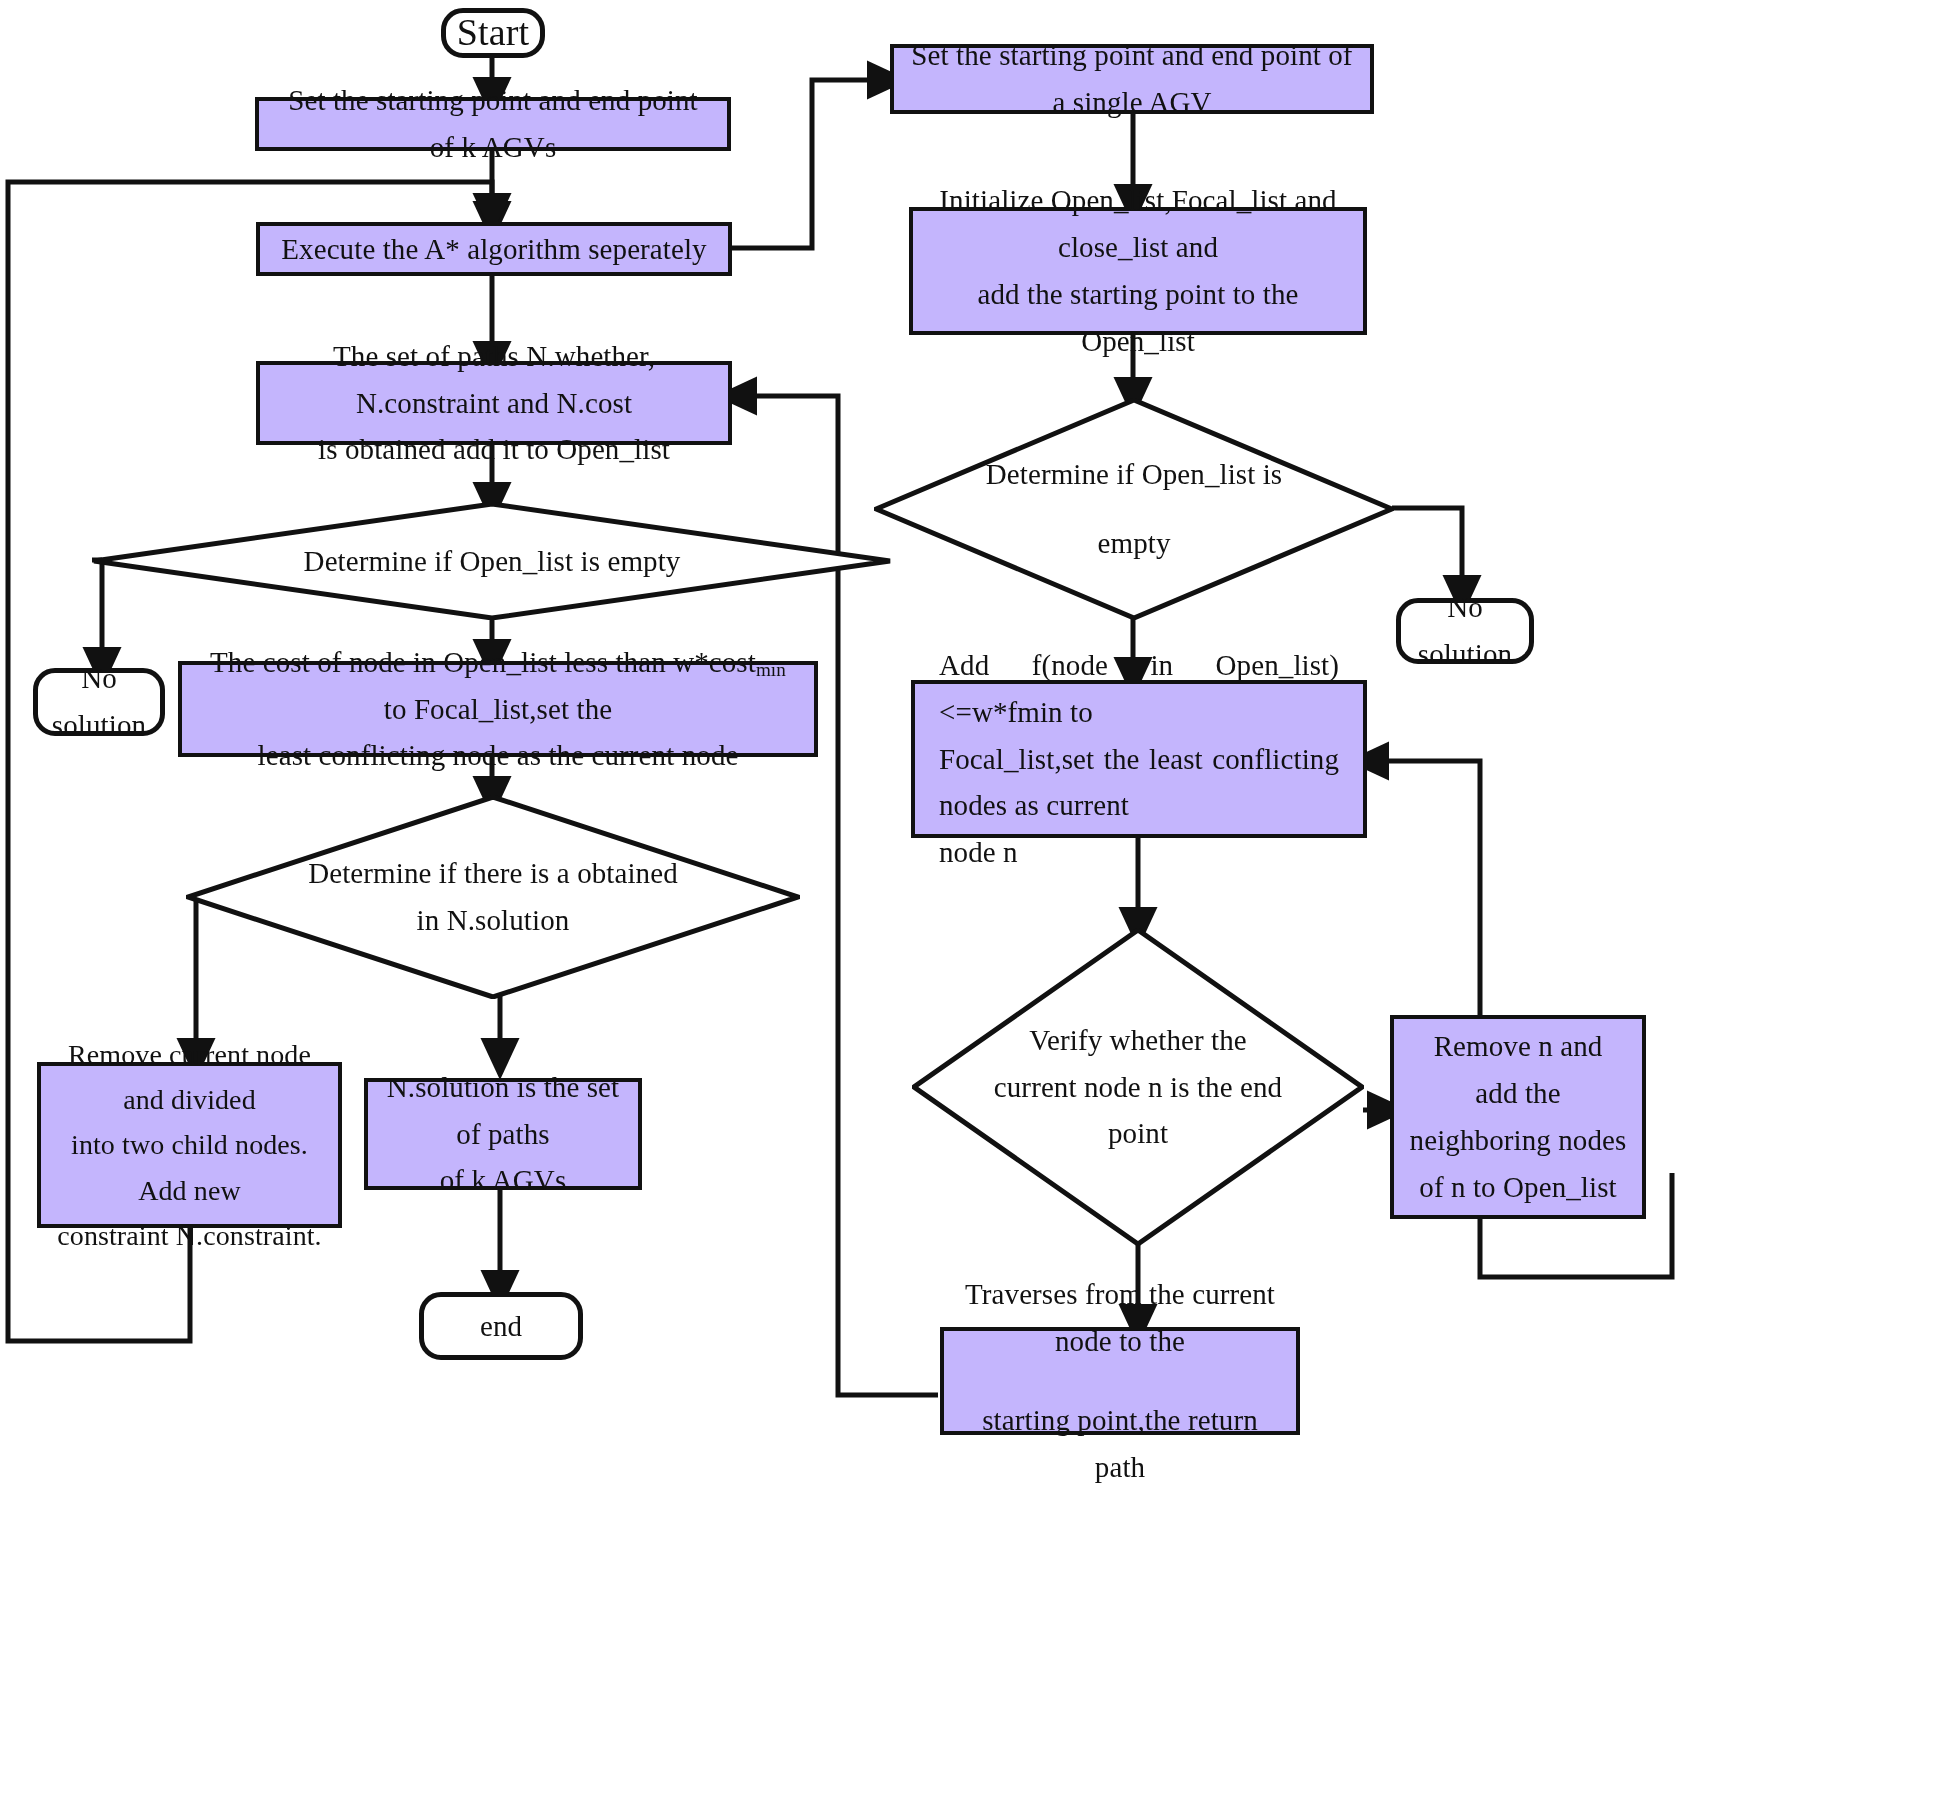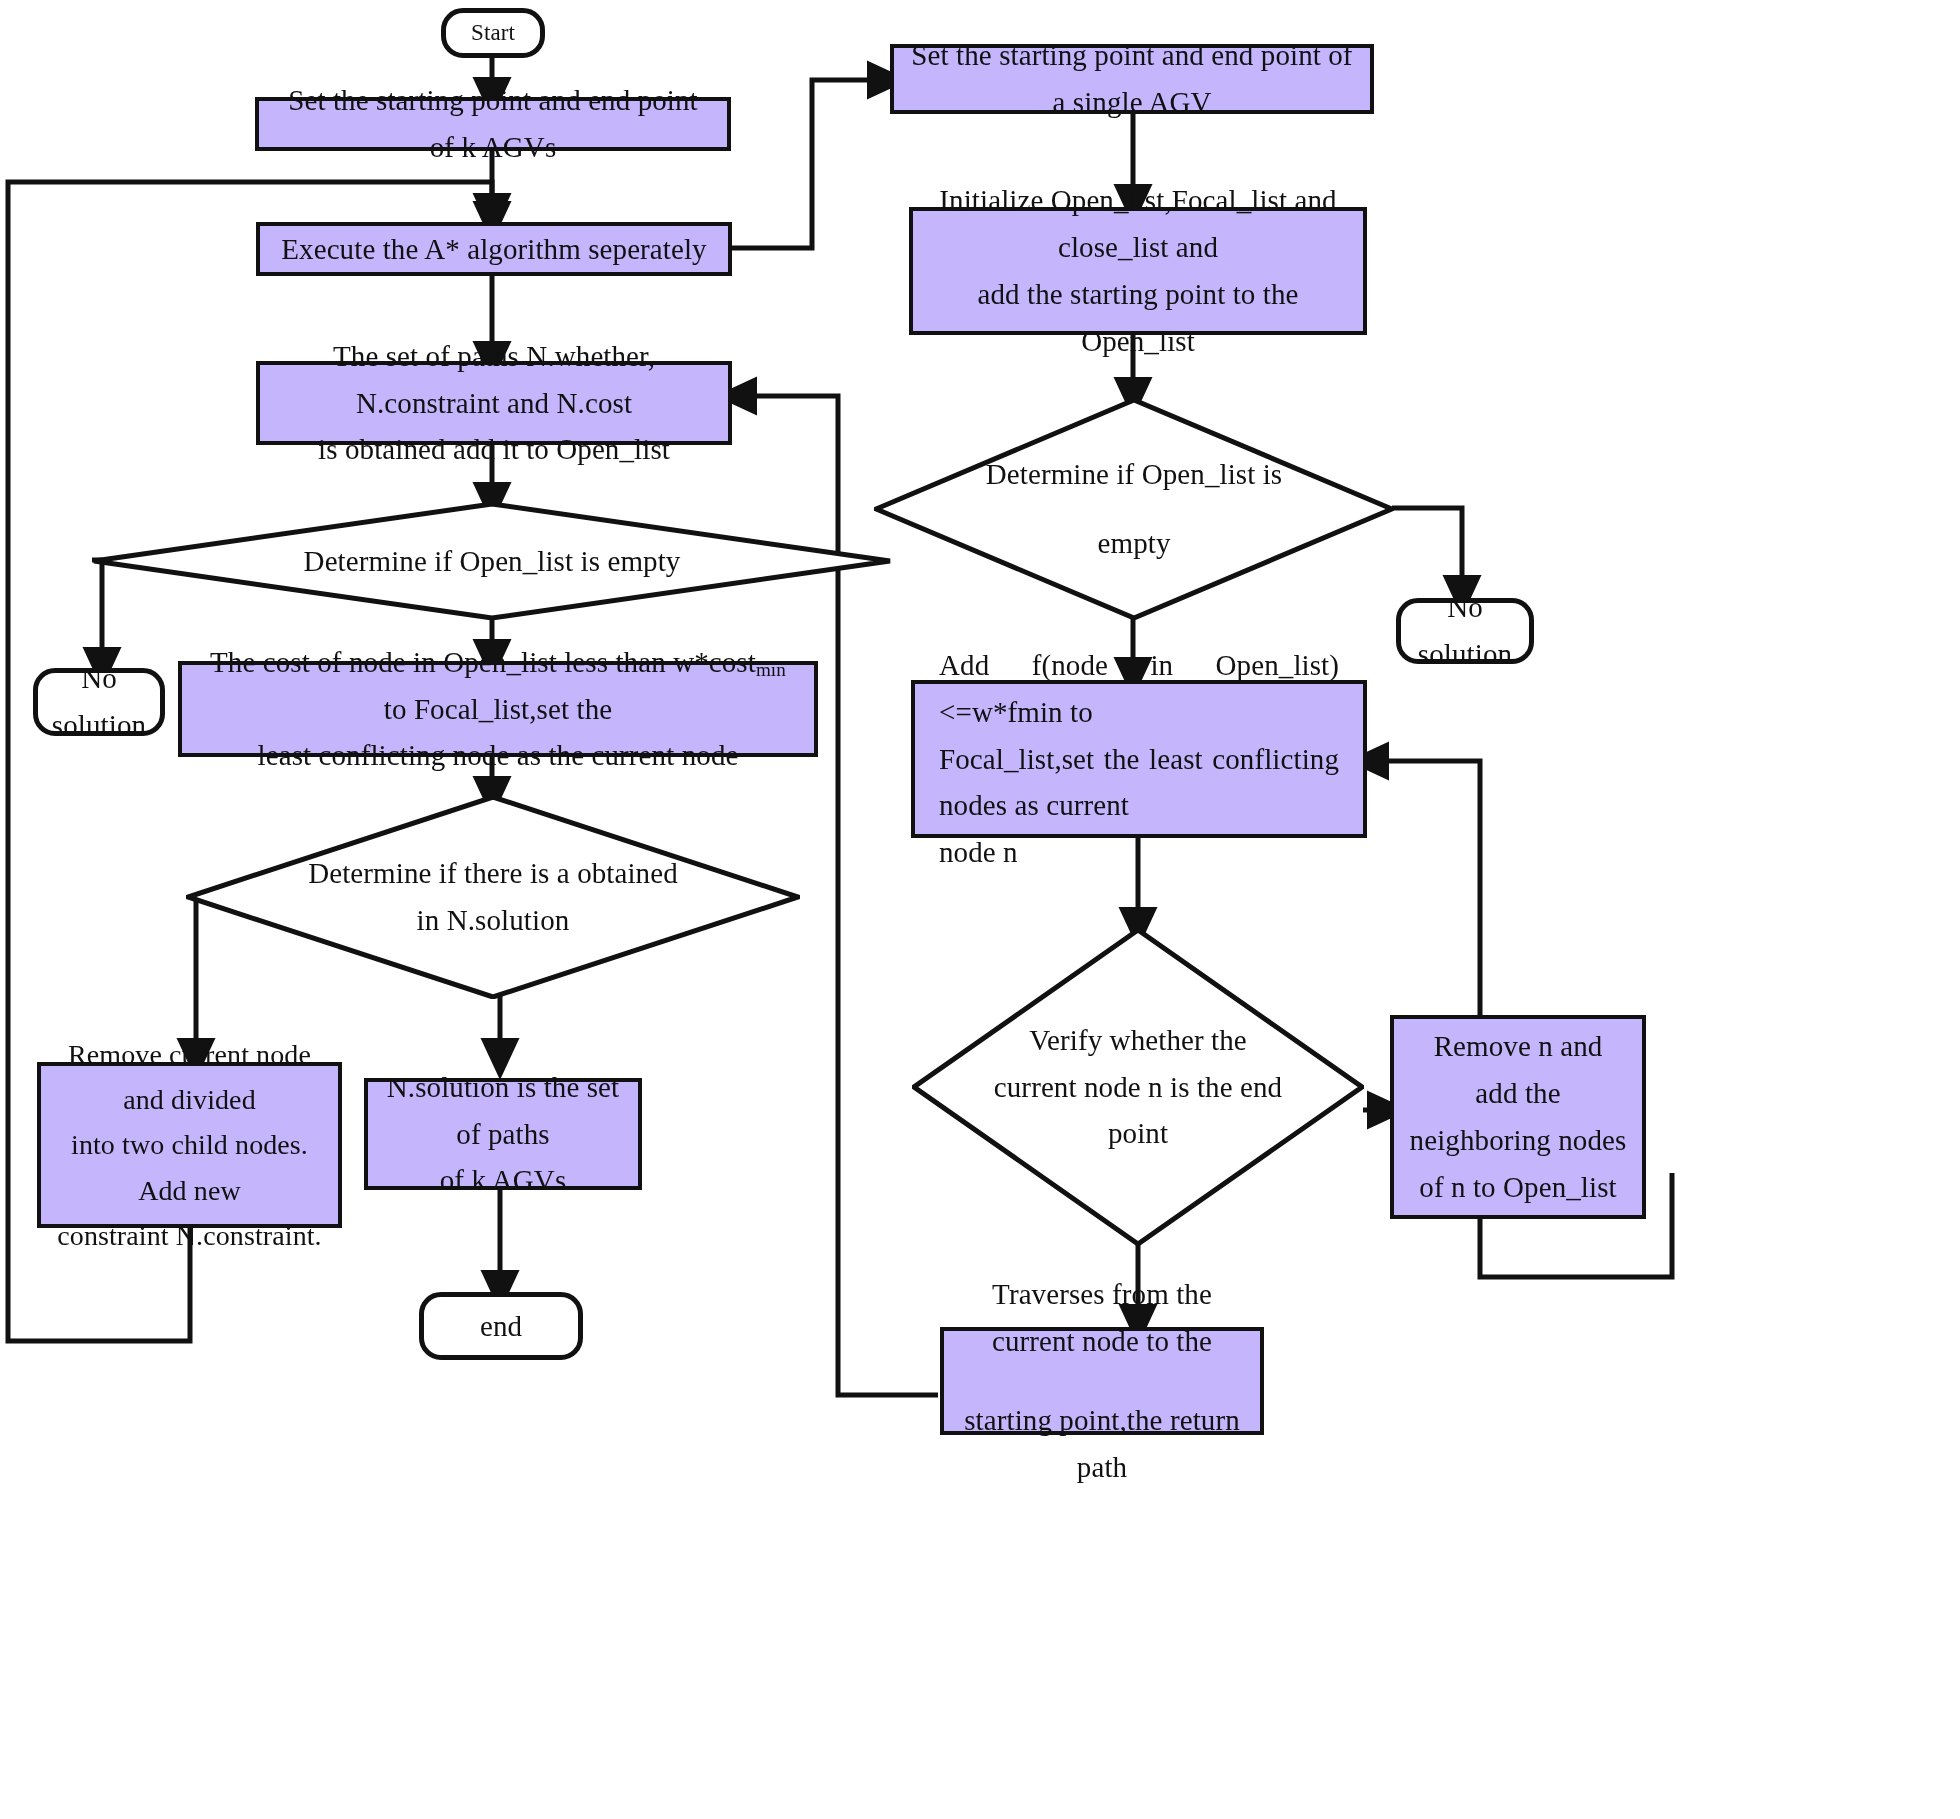--- a/index.html
+++ b/index.html
@@ -65,21 +65,21 @@
     align-items: center;
     justify-content: center;
     text-align: center;
     box-sizing: border-box;
     padding: 0 14px;
   }
   .txt {
     line-height: 1.62;
     letter-spacing: 0.1px;
   }
-  .f30 { font-size: 23px; }
+  .f30 { font-size: 38px; }
   .f29 { font-size: 29px; }
   .f28 { font-size: 28px; }
   .justified {
     text-align: justify;
     text-align-last: left;
     width: 100%;
     padding: 0 10px;
     box-sizing: border-box;
   }
   sub {
@@ -243,19 +243,19 @@
   </div>
 
   <div class="node proc" style="left:1390px; top:1015px; width:256px; height:204px;
               flex-direction:column; justify-content:center;">
     <span class="txt f29">Remove n and</span>
     <span class="txt f29">add the</span>
     <span class="txt f29">neighboring nodes</span>
     <span class="txt f29">of n to Open_list</span>
   </div>
 
-  <div class="node proc" style="left:940px; top:1327px; width:324px; height:108px;
+  <div class="node proc" style="left:940px; top:1327px; width:360px; height:108px;
               flex-direction:column; justify-content:center;gap:32px;">
     <span class="txt f29">Traverses from the current node to the</span>
     <span class="txt f29">starting point,the return path</span>
   </div>
 
 </div>
 
 </body></html>

